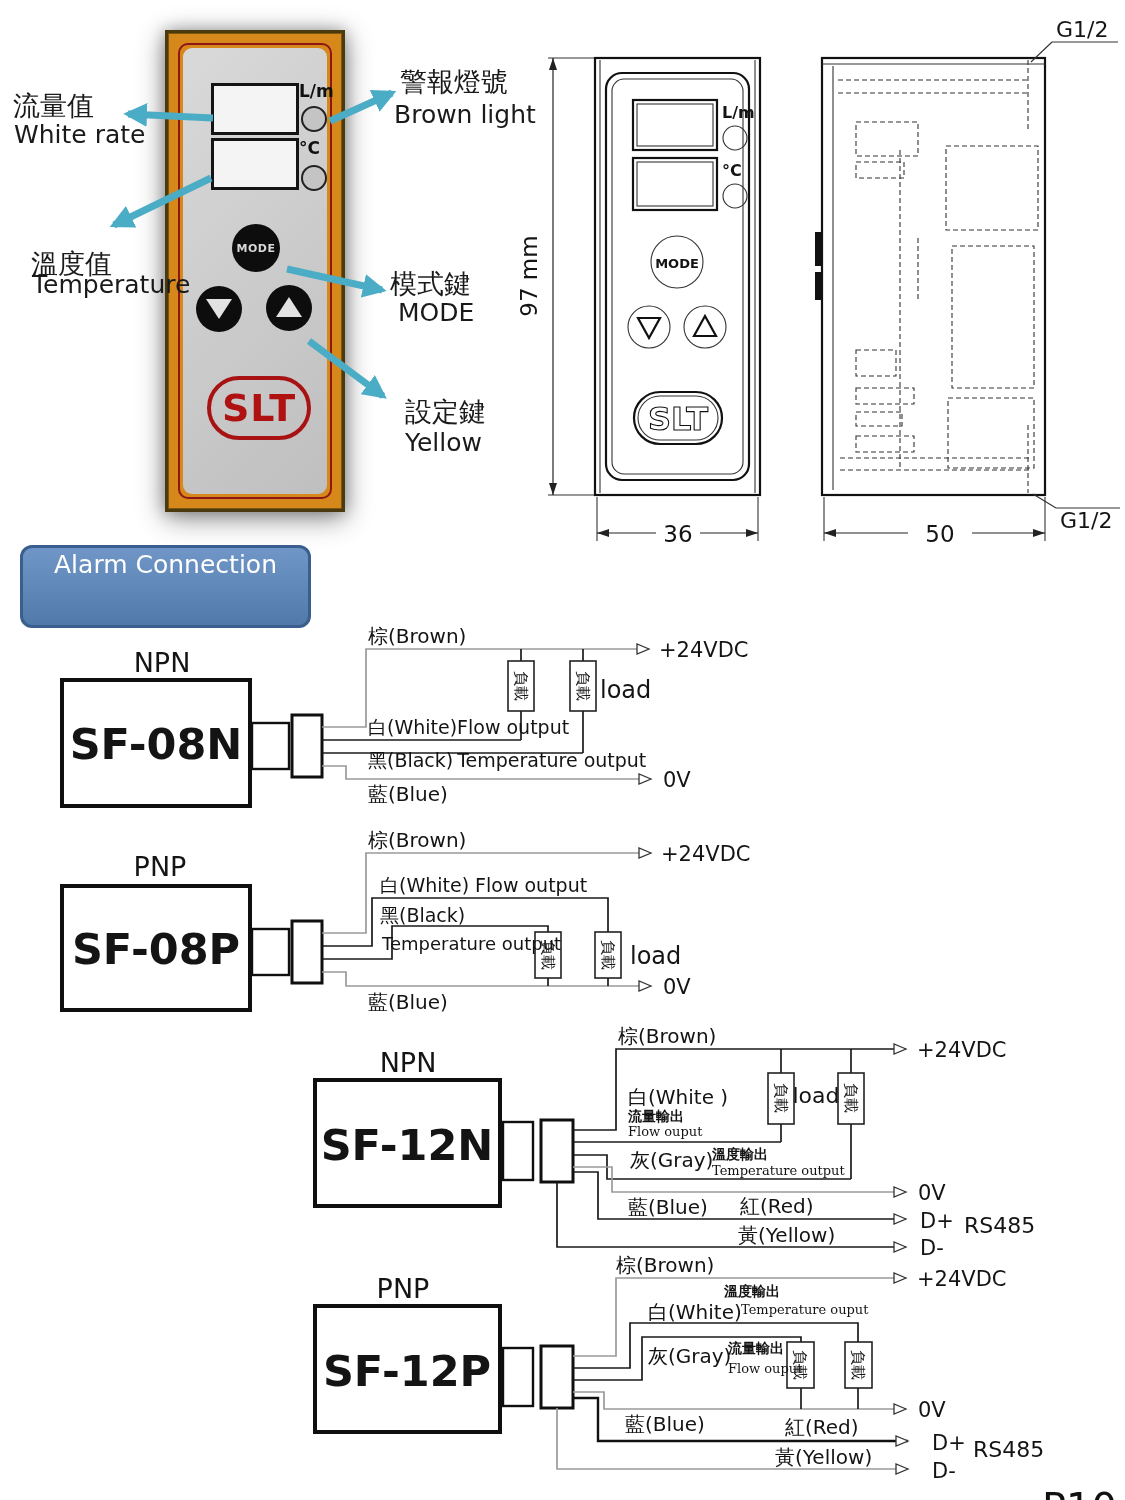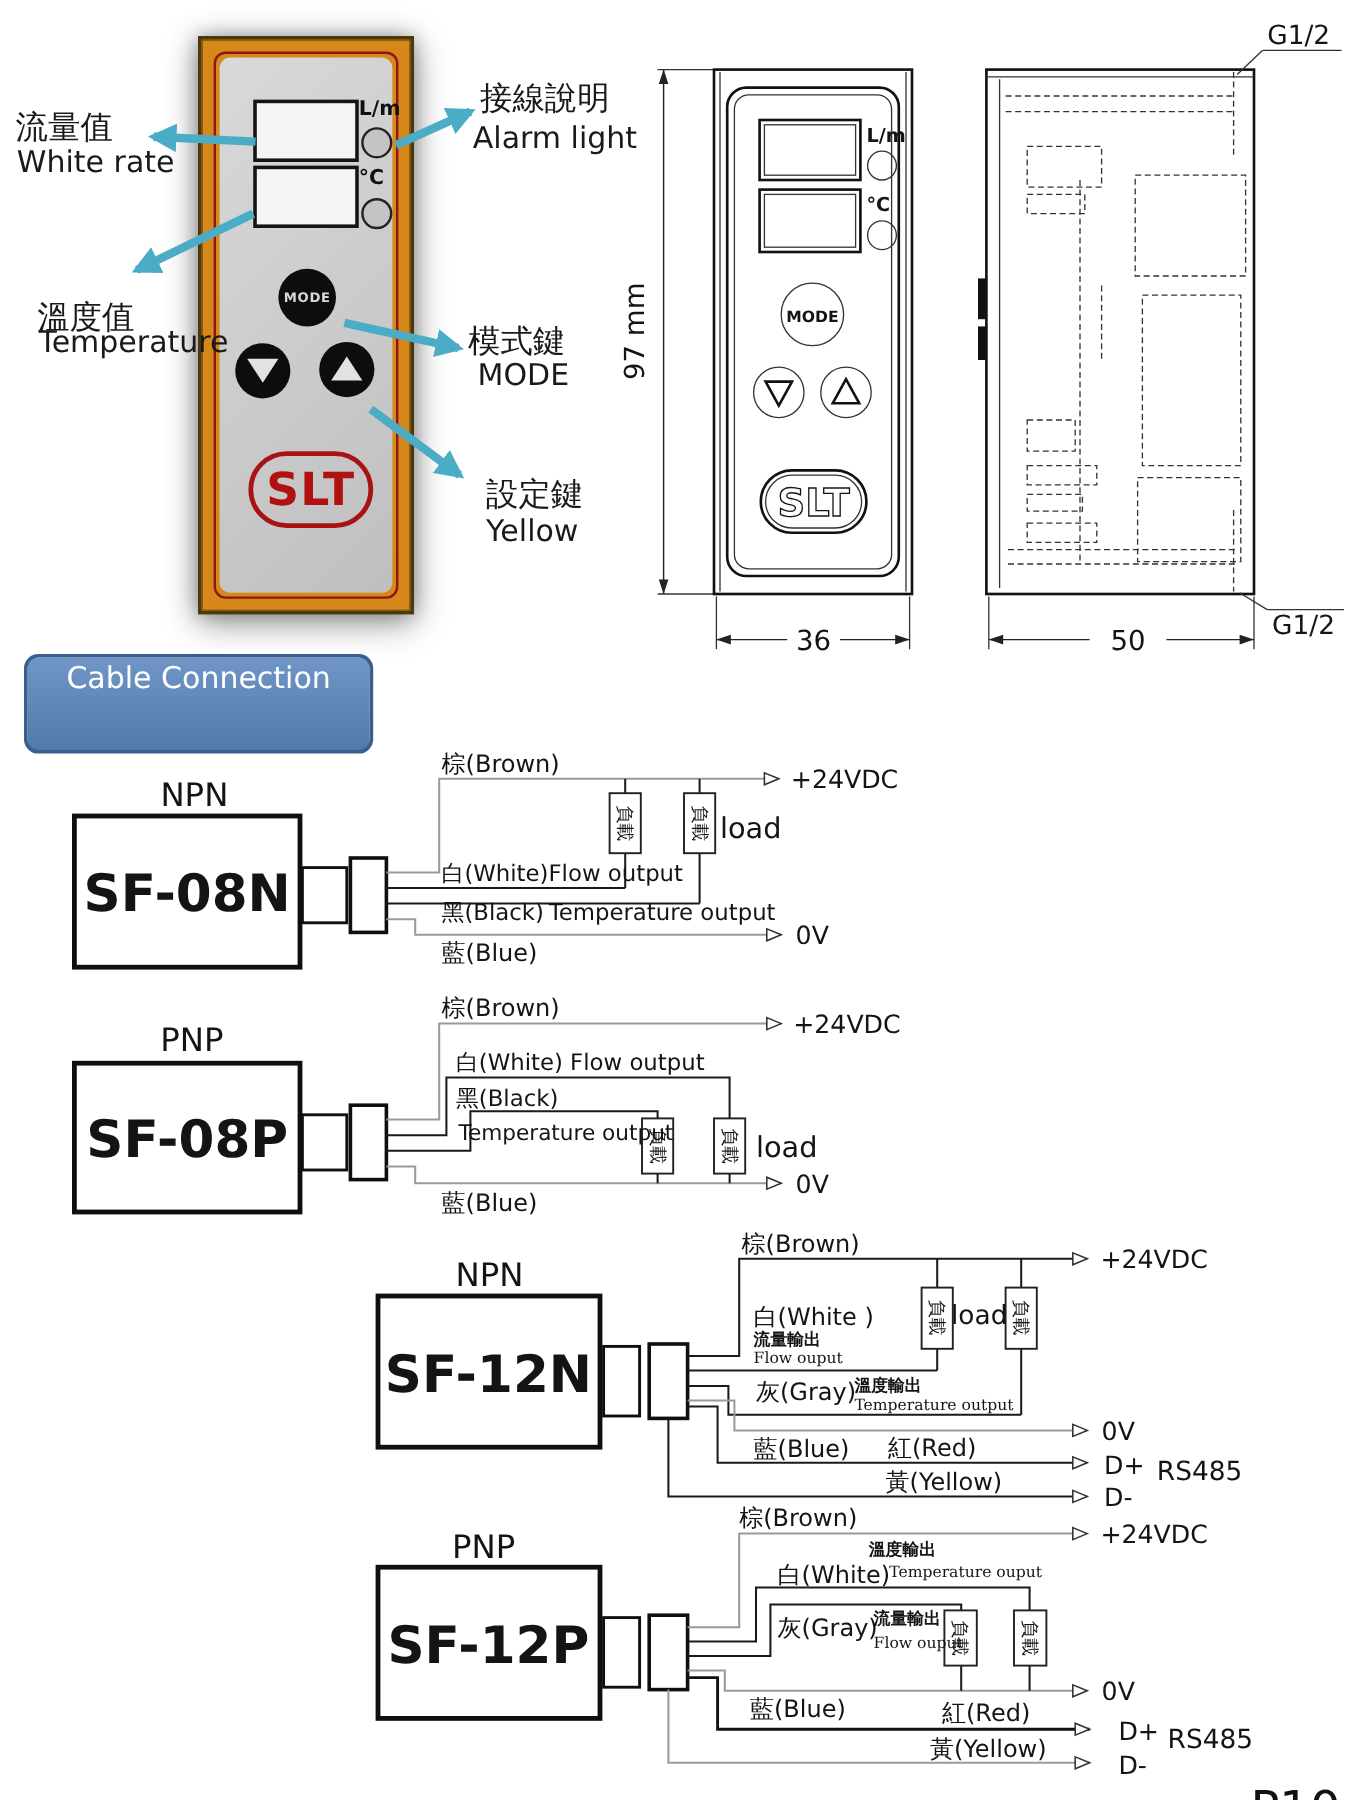--- a/index.html
+++ b/index.html
@@ -78,22 +78,22 @@
           <span>SLT</span>
         </div>
       </div>
     </div>
   </div>
 
   <div class="abs zh" style="left:13px;top:88px;">流量值</div>
   <div class="abs en" style="left:14px;top:120px;">White rate</div>
   <div class="abs zh" style="left:31px;top:246px;">溫度值</div>
   <div class="abs en" style="left:32px;top:270px;">Temperature</div>
-  <div class="abs zh" style="left:400px;top:64px;">接線說明</div>
-  <div class="abs en" style="left:394px;top:100px;">Alarm light</div>
+  <div class="abs zh" style="left:400px;top:64px;">警報燈號</div>
+  <div class="abs en" style="left:394px;top:100px;">Brown light</div>
   <div class="abs zh" style="left:390px;top:266px;">模式鍵</div>
   <div class="abs en" style="left:398px;top:298px;">MODE</div>
   <div class="abs zh" style="left:405px;top:394px;">設定鍵</div>
   <div class="abs en" style="left:405px;top:428px;">Yellow</div>
 
   <svg width="545" height="555" viewBox="0 0 545 555" style="left:0;top:0;">
     <defs>
       <marker id="th" viewBox="0 0 10 10" refX="8" refY="5" markerWidth="3.4" markerHeight="3.4" orient="auto">
         <path d="M0,0 L10,5 L0,10 z" fill="#4BACC6"></path>
       </marker>
@@ -191,21 +191,21 @@
       <line class="thin" x1="1045" y1="497" x2="1045" y2="541"></line>
       <line class="dln" x1="824" y1="533" x2="908" y2="533"></line>
       <line class="dln" x1="972" y1="533" x2="1045" y2="533"></line>
       <polygon class="dah" points="824,533 836,529 836,537"></polygon>
       <polygon class="dah" points="1045,533 1033,529 1033,537"></polygon>
       <text class="dimtxt" x="940" y="542" text-anchor="middle">50</text>
     </g>
   </svg>
 
   <div class="abs" id="banner">
-    <div class="b2">Cable Connection</div>
+    <div class="b2">Alarm Connection</div>
   </div>
 
   <svg width="740" height="200" viewBox="40 615 740 200" style="left:40px;top:615px;">
     <text class="dtype" x="162" y="672" text-anchor="middle">NPN</text>
     <rect class="box" x="62" y="680" width="188" height="126"></rect>
     <text class="model" x="156" y="759" text-anchor="middle">SF-08N</text>
     <rect class="conn" x="252" y="723" width="37" height="46"></rect>
     <rect class="conn2" x="292" y="715" width="30" height="62"></rect>
     <g>
       <path class="wg" d="M322,727 H366 V649 H649"></path>

